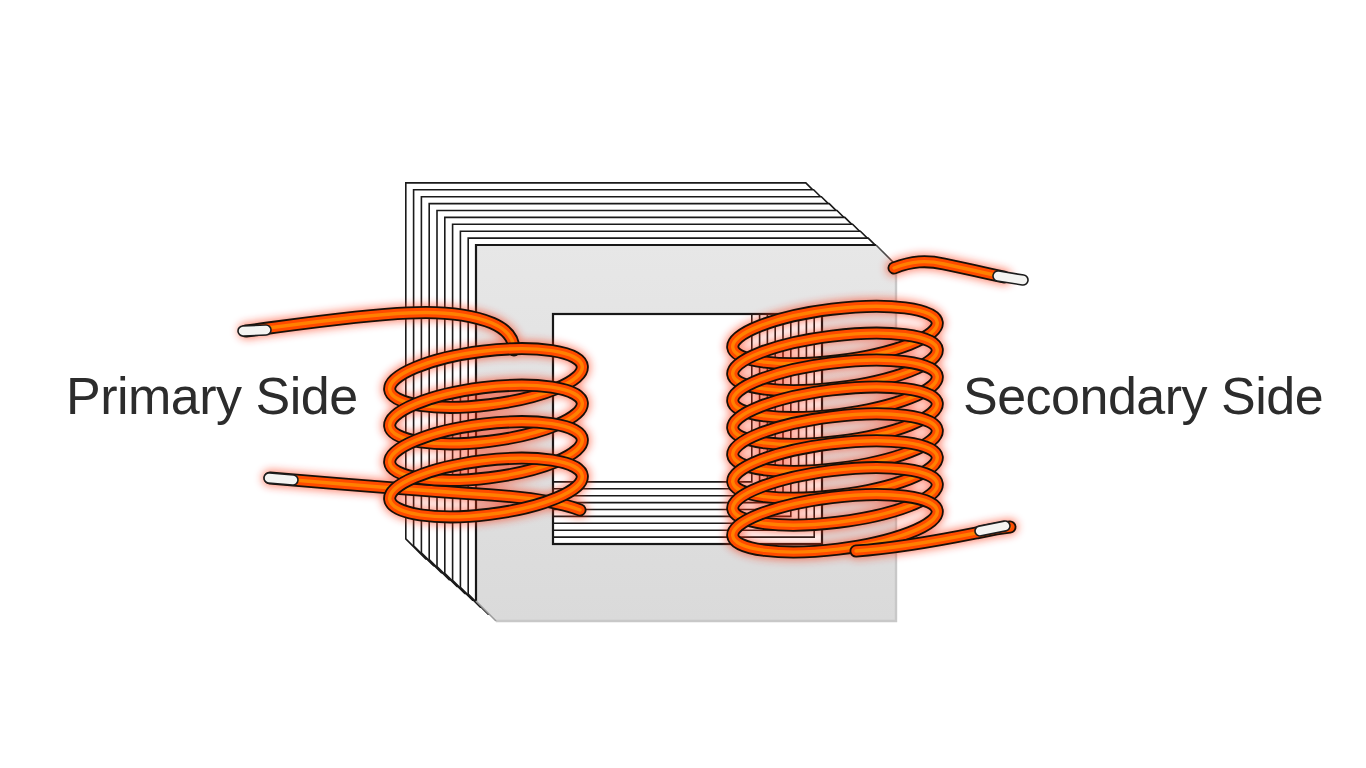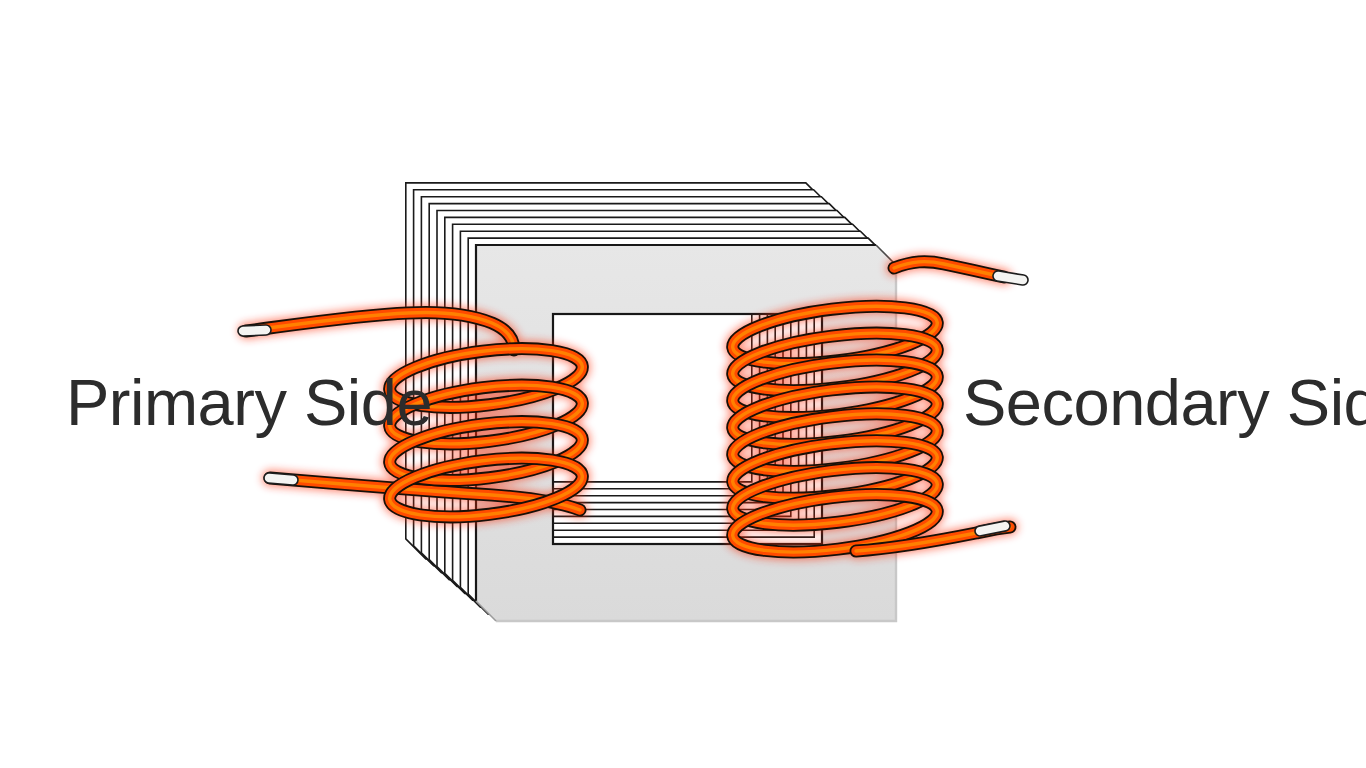--- a/index.html
+++ b/index.html
@@ -2,21 +2,21 @@
 <html><head>
 <meta charset="utf-8">
 <style>
   html,body{margin:0;padding:0;}
   body{background:#ffffff;font-family:"Liberation Sans", sans-serif;}
   .stage{position:relative;width:1366px;height:768px;background:#ffffff;overflow:hidden;}
   .stage svg{position:absolute;left:0;top:0;}
   .side-label{
     position:absolute;
     top:370px;
-    font-size:65px;
+    font-size:52px;
     line-height:1;
     letter-spacing:-0.5px;
     color:#2c2c2c;
     white-space:nowrap;
     user-select:none;
   }
   .side-label.left{left:66px;}
   .side-label.right{left:963px;}
 </style>
 </head>

